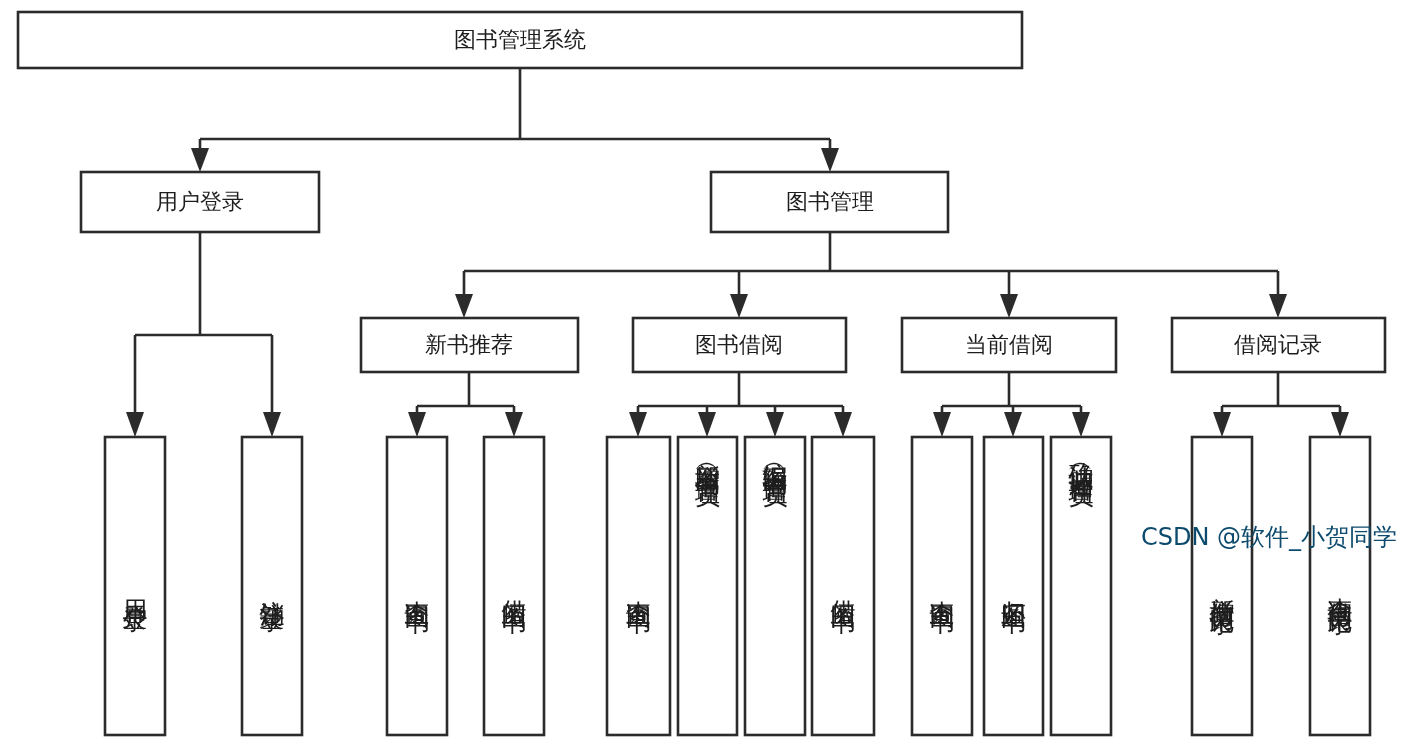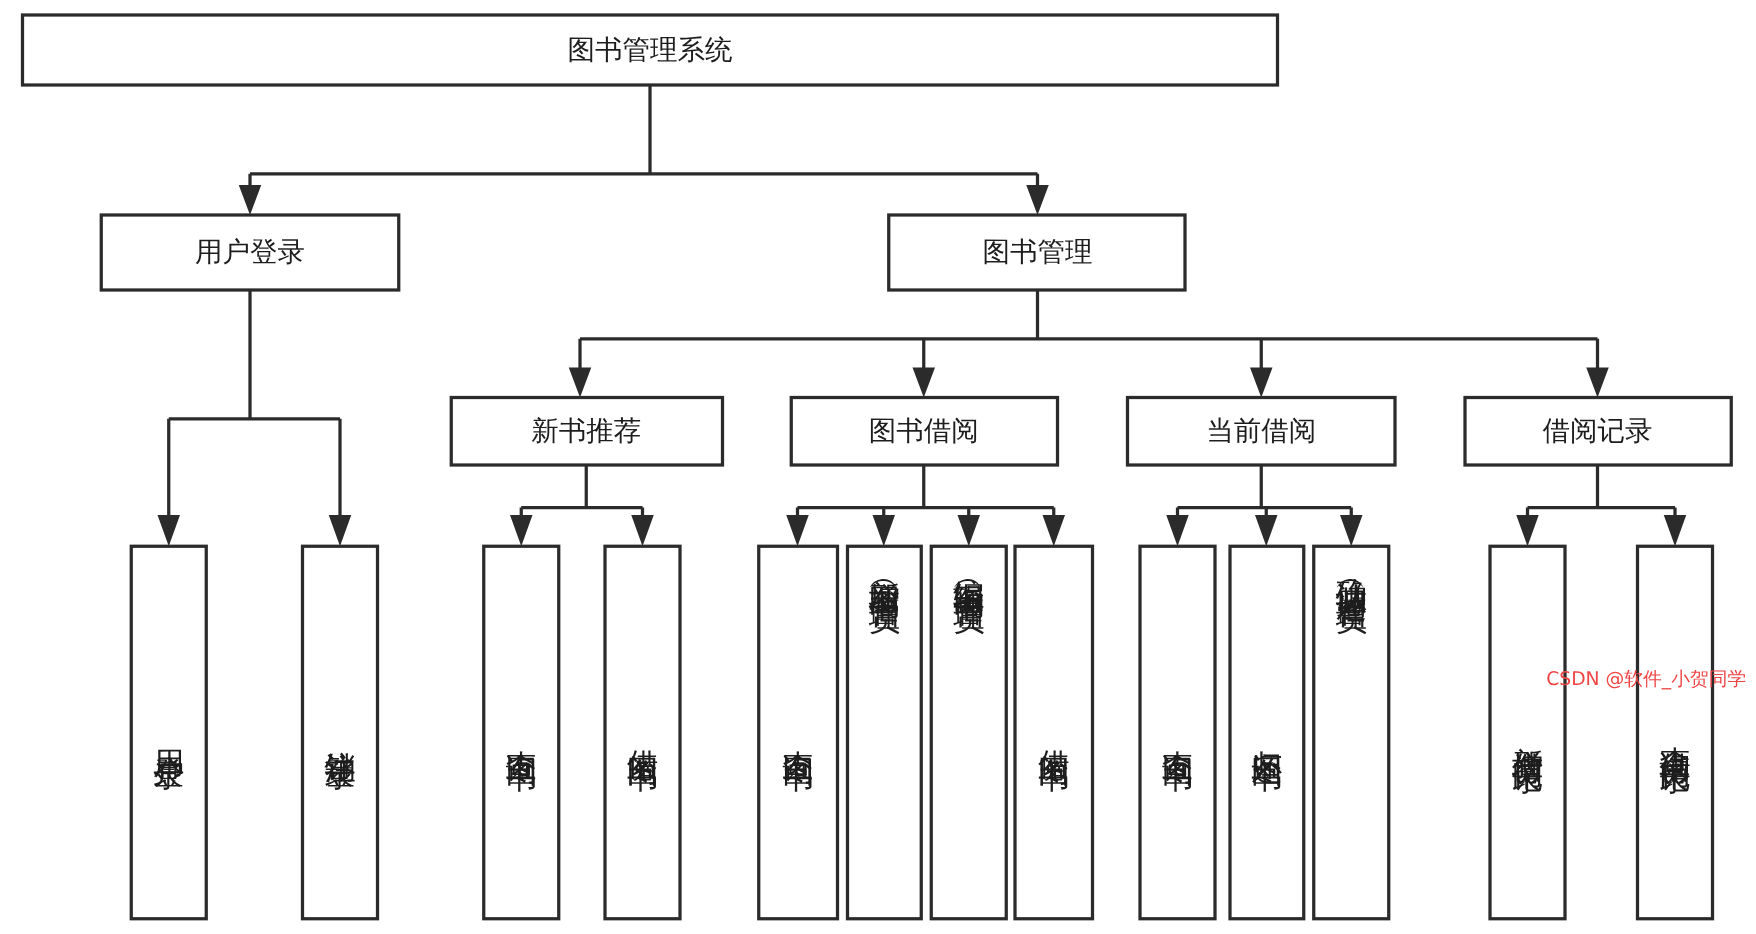--- a/index.html
+++ b/index.html
@@ -66,22 +66,22 @@
     letter-spacing: 3px;
     color: #1d1d1d;
     white-space: nowrap;
     text-align: center;
   }
   .watermark {
     position: absolute;
     right: 8px;
     bottom: 4px;
     font-family: "DejaVu Sans", "Liberation Sans", sans-serif;
-    font-size: 15px;
-    color: #ef4444;
+    font-size: 24px;
+    color: #0c4a6e;
     white-space: nowrap;
     user-select: none;
   }
 </style>
 </head>
 <body>
 
 <div id="diagram-root">
 
   <svg id="tree-svg" viewBox="0 0 1405 747" xmlns="http://www.w3.org/2000/svg">

